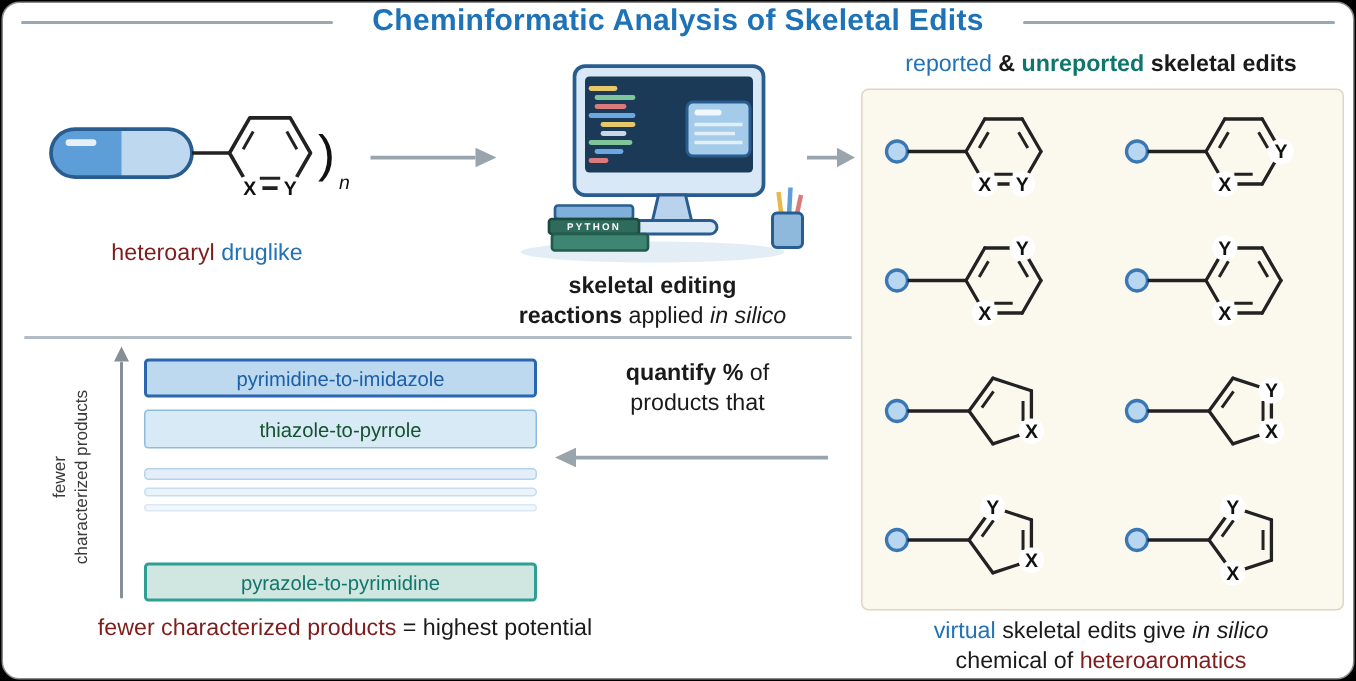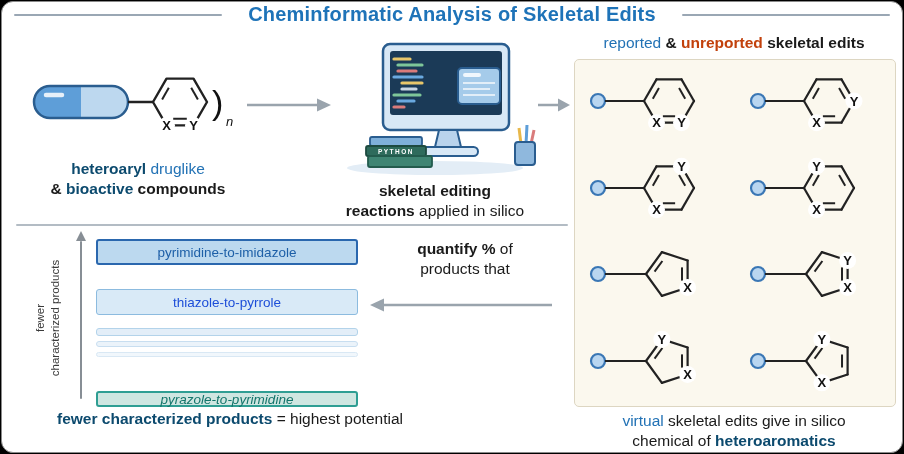--- a/index.html
+++ b/index.html
@@ -5,44 +5,44 @@
   *{margin:0;padding:0;box-sizing:border-box}
   html,body{width:904px;height:454px}
   body{background:#000;position:relative;overflow:hidden;font-family:"Liberation Sans",sans-serif}
   .page{position:absolute;left:1px;top:1px;width:902px;height:452px;background:#fff;
         border:1px solid #8a8a8a;border-radius:12px;overflow:hidden}
   .abs{position:absolute}
   .title-row{position:absolute;top:1px;left:0;right:0;display:flex;align-items:center;gap:26px;padding:0 12px}
   .rule{flex:1;height:2px;background:#9aa7b4;border-radius:1px}
   .title{font-size:20px;font-weight:bold;color:#1e73b8;white-space:nowrap;letter-spacing:.2px}
   .cap{position:absolute;font-size:15.5px;color:#1a1a1a;line-height:1.32;text-align:center}
-  .teal{color:#0c4a6e;font-weight:bold}
+  .teal{color:#7f1d1d;font-weight:normal}
   .blue{color:#2272b5;font-weight:normal}
-  .maroon{color:#c2410c;font-weight:bold}
+  .maroon{color:#0f766e;font-weight:bold}
   .blk{color:#1a1a1a;font-weight:bold}
   .b{font-weight:bold}
-  .i{}
+  .i{font-style:italic}
   .divider{position:absolute;left:14px;top:222px;width:552px;height:2px;background:#b3bcc4;border-radius:1px}
   .arrow{position:absolute}
   
   .panel{position:absolute;left:572px;top:57px;width:322px;height:348px;background:#fbf8ee;
          border:1px solid #ddd6c2;border-radius:5px}
   .mol-grid{display:grid;grid-template-columns:1fr 1fr;grid-template-rows:repeat(4,1fr);
             width:100%;height:100%;align-items:center;justify-items:center}
   
   .chart{position:absolute;left:26px;top:229px;width:338px;height:174px}
   .axis-line{position:absolute;left:52px;top:10px;bottom:6px;width:2px;background:#878e95;border-radius:1px}
   .axis-arrow{position:absolute;left:48px;top:0;width:0;height:0;
               border-left:5px solid transparent;border-right:5px solid transparent;border-bottom:10px solid #878e95}
   .axis-label{position:absolute;top:50%;left:20px;transform:translate(-50%,-50%) rotate(-90deg);
               font-size:11.5px;color:#3a3a3a;text-align:center;white-space:nowrap;line-height:1.3}
   .bars{position:absolute;left:68px;top:8px;width:262px;display:flex;flex-direction:column}
   .bar{border-radius:3px;display:flex;align-items:center;justify-content:center;font-size:13.5px;width:100%}
-  .bar-blue-strong{background:#bcd9ef;border:2px solid #2a67ae;color:#1d5fa7;margin-bottom:24px}
-  .bar-blue-light{background:#d9eaf7;border:1.5px solid #8cbbdf;color:#1d4ed8;margin-bottom:13px}
+  .bar-blue-strong{background:#bcd9ef;border:2px solid #2a67ae;color:#1d5fa7;margin-bottom:8px}
+  .bar-blue-light{background:#d9eaf7;border:1.5px solid #8cbbdf;color:#14532d;margin-bottom:13px}
   .bar-thin-1{background:#e3eef8;border:1px solid #b3d3ea;margin-bottom:5px}
   .bar-thin-2{background:#ebf3fa;border:1px solid #c8def0;margin-bottom:5px}
   .bar-thin-3{background:#f1f7fc;border:1px solid #d9e8f4;margin-bottom:34px}
   .bar-teal{background:#cfe6e1;border:2px solid #2f9e93;color:#13756b}
   
   .atom{font-family:"Liberation Sans",sans-serif;font-size:13px;font-weight:bold;text-anchor:middle;fill:#111}
   .paren{font-family:"Liberation Sans",sans-serif;font-size:34px;fill:#111}
   .sub{font-family:"Liberation Sans",sans-serif;font-size:13px;font-style:italic;fill:#111}
   .pytext{font-family:"Liberation Sans",sans-serif;font-size:6.5px;font-weight:bold;fill:#fff;
           letter-spacing:1.5px;text-anchor:middle}
@@ -128,25 +128,20 @@
   <svg class="arrow" style="left:534px;top:93px" width="36" height="20">
     <line x1="2" y1="10" x2="22" y2="10" stroke="#9aa4ad" stroke-width="2.5"></line>
     <polygon points="22,3.5 34,10 22,16.5" fill="#9aa4ad"></polygon>
   </svg>
 
   <div class="cap" style="left:16px;top:157px;width:240px">
     <div>
       <span class="teal">heteroaryl</span>
       <span class="blue">druglike</span>
     </div>
-    <div>
-      <span class="blk">&amp;</span>
-      <span class="teal">bioactive</span>
-      <span class="blk">compounds</span>
-    </div>
   </div>
 
   <div class="cap" style="left:318px;top:179px;width:230px">
     <div class="b">skeletal editing</div>
     <div>
       <span class="b">reactions</span>
       <span>applied</span>
       <span class="i">in silico</span>
     </div>
   </div>
@@ -298,21 +293,21 @@
     <div class="bars">
         <div class="bar bar-blue-strong" style="height: 26px;">
           <span>pyrimidine-to-imidazole</span>
         </div>
         <div class="bar bar-blue-light" style="height: 26px;">
           <span>thiazole-to-pyrrole</span>
         </div>
         <div class="bar bar-thin-1" style="height: 8px;"></div>
         <div class="bar bar-thin-2" style="height: 6px;"></div>
         <div class="bar bar-thin-3" style="height: 5px;"></div>
-        <div class="bar bar-teal" style="height: 16px; font-style: italic;">
+        <div class="bar bar-teal" style="height: 26px;">
           <span>pyrazole-to-pyrimidine</span>
         </div>
       </div>
   </div>
 
   <div class="cap" style="left:378px;top:237px;width:170px">
     <div>
       <span class="b">quantify %</span><span> of</span>
     </div>
     <div>products that</div>

